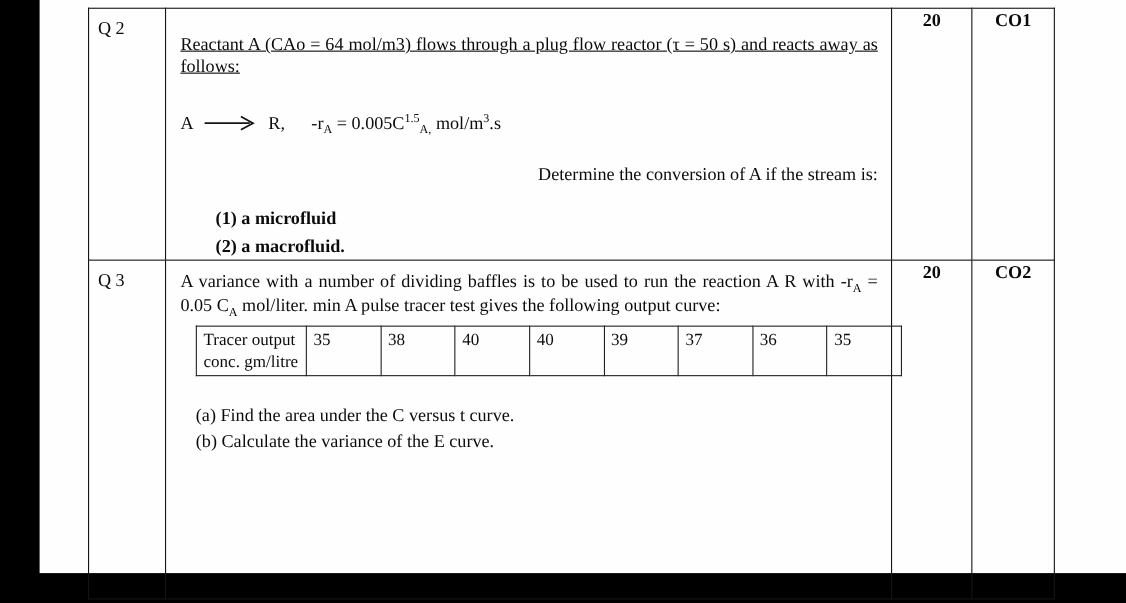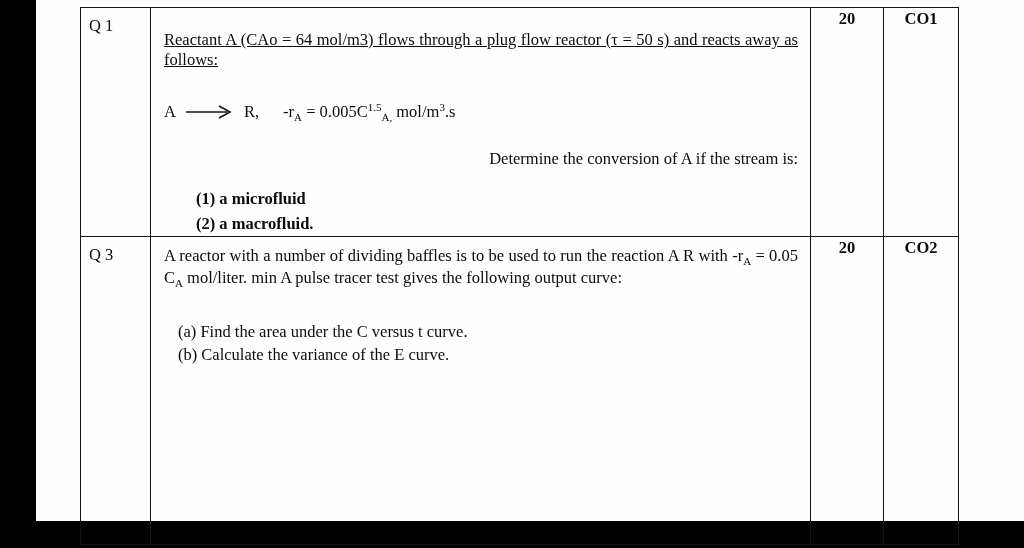--- a/index.html
+++ b/index.html
@@ -35,21 +35,21 @@
     <table class="qtable">
       <colgroup>
         <col style="width:70px">
           <col style="width:660px">
           <col style="width:73px">
           <col style="width:75px">
       </colgroup>
 
       <tbody>
           <tr style="height:205px">
-        <td class="qcell">Q 1</td>
+        <td class="qcell">Q 2</td>
         <td class="content">
           <div class="para">Reactant A (CAo = 64 mol/m3) flows through a plug flow reactor (τ = 50 s) and reacts away as follows:</div>
           <div class="eqline">
             <span class="lhs">A</span>
             <svg class="arrow-svg" width="50" height="16" viewBox="0 0 50 16">
               <path d="M1 8 H42 M34 2 L45 8 L34 14" stroke="#141414" stroke-width="1.6" fill="none"></path>
             </svg>
             <span class="rhs">R,</span>
             <span class="rate"><span>-r</span><sub>A</sub><span> = 0.005C</span><sup>1.5</sup><sub>A,</sub><span> mol/m</span><sup>3</sup><span>.s</span></span>
           </div>
@@ -59,24 +59,35 @@
             <div>(2) a macrofluid.</div>
           </div>
         </td>
         <td class="marks">20</td>
         <td class="co">CO1</td>
       </tr>
 
       <tr style="height:308px">
         <td class="qcell">Q 3</td>
         <td class="content">
-          <div class="para3"><span>A reactor with a number of dividing baffles is to be used to run the reaction A R with -r</span><sub>A</sub><span> = 0.05 C</span><sub>A</sub><span> mol/liter. min A pulse tracer test gives the following output curve:</span></div>
+          <div class="para3"><span>A variance with a number of dividing baffles is to be used to run the reaction A R with -r</span><sub>A</sub><span> = 0.05 C</span><sub>A</sub><span> mol/liter. min A pulse tracer test gives the following output curve:</span></div>
 
           <table class="inner">
             <tbody>
+            <tr>
+              <td class="ilbl">Tracer output conc. gm/litre</td>
+              <td>35</td>
+              <td>38</td>
+              <td>40</td>
+              <td>40</td>
+              <td>39</td>
+              <td>37</td>
+              <td>36</td>
+              <td>35</td>
+            </tr>
           </tbody>
               </table>
 
           <div class="parts">
             <div>(a) Find the area under the C versus t curve.</div>
             <div>(b) Calculate the variance of the E curve.</div>
           </div>
         </td>
         <td class="marks">20</td>
         <td class="co">CO2</td>

